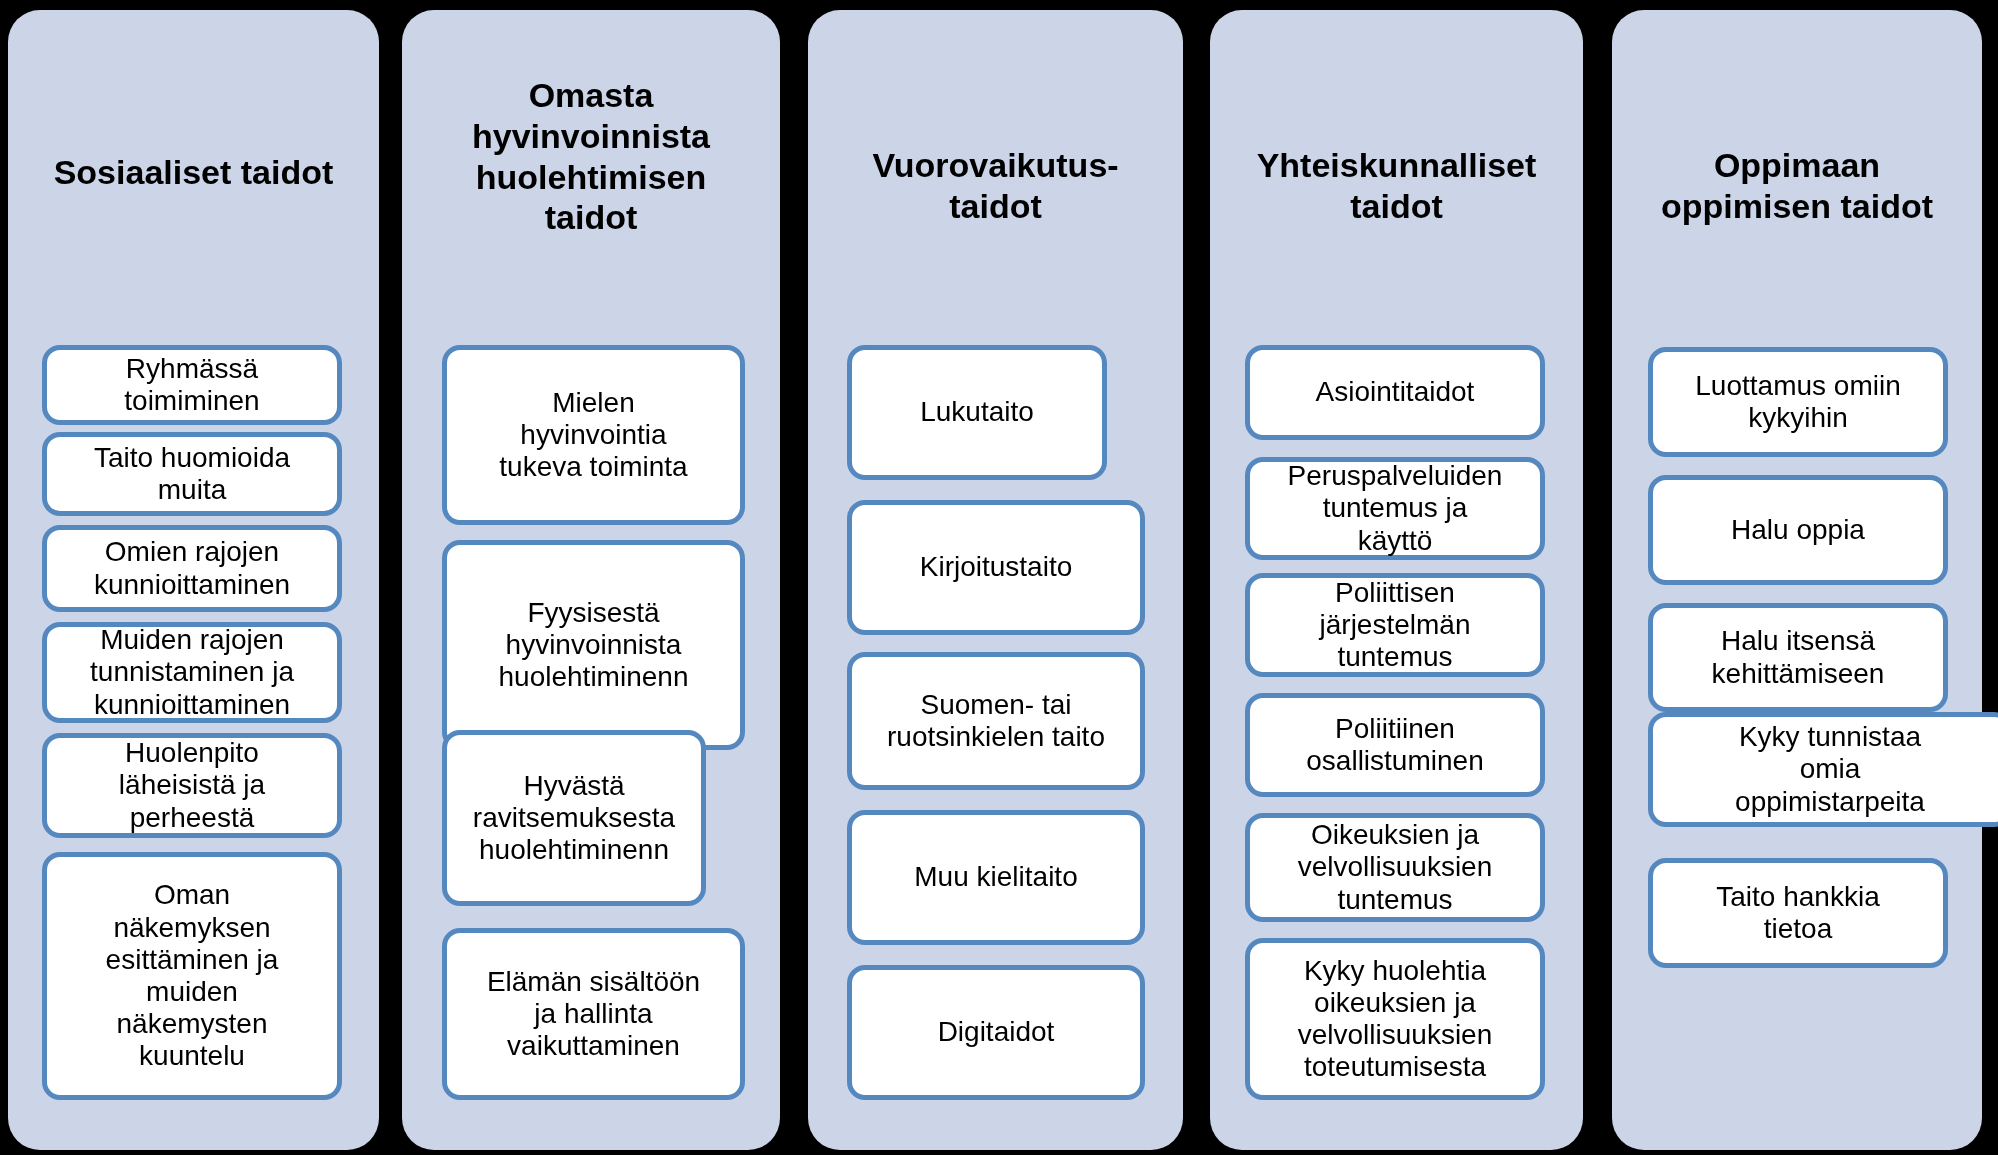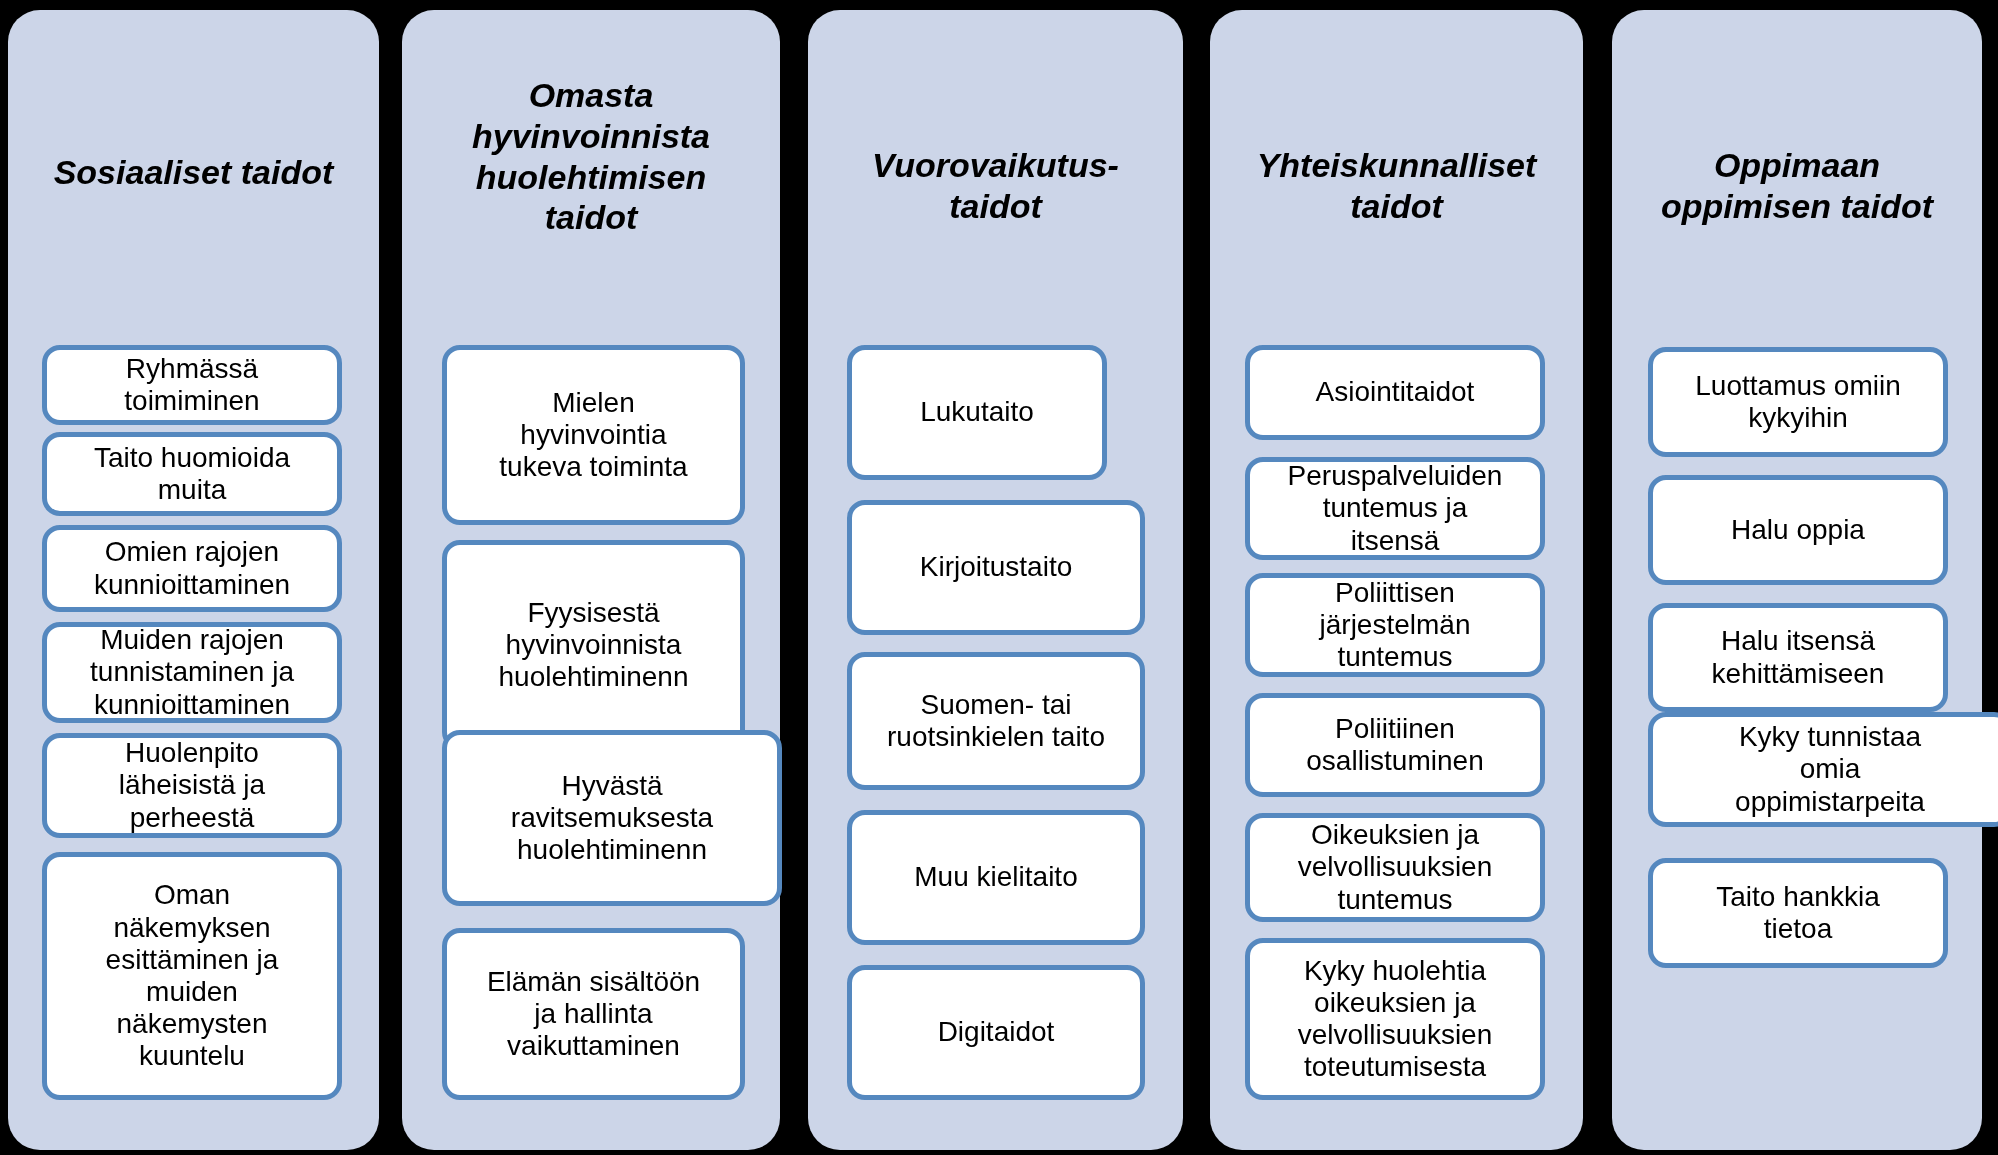--- a/index.html
+++ b/index.html
@@ -18,21 +18,20 @@
   }
   .col-title{
     position:absolute;
     left:0;right:0;
     text-align:center;
     font-weight:bold;
     font-size:34px;
     line-height:1.2;
     color:#000;
     white-space:pre-line;
-    font-style:italic;
   }
   .box{
     position:absolute;
     background:#ffffff;
     border:5px solid #5588bf;
     border-radius:18px;
     box-sizing:border-box;
     display:flex;
     align-items:center;
     justify-content:center;
@@ -95,21 +94,21 @@
     <div class="box" style="left:40px;width:303px;top:335px;height:180px">
       <span class="box-label">Mielen
 hyvinvointia
 tukeva toiminta</span>
     </div>
     <div class="box" style="left:40px;width:303px;top:530px;height:210px">
       <span class="box-label">Fyysisestä
 hyvinvoinnista
 huolehtiminenn</span>
     </div>
-    <div class="box" style="left:40px;width:340px;top:720px;height:176px">
+    <div class="box" style="left:40px;width:264px;top:720px;height:176px">
       <span class="box-label">Hyvästä
 ravitsemuksesta
 huolehtiminenn</span>
     </div>
     <div class="box" style="left:40px;width:303px;top:918px;height:172px">
       <span class="box-label">Elämän sisältöön
 ja hallinta
 vaikuttaminen</span>
     </div>
   </div>
@@ -137,21 +136,21 @@
 
   <div class="column" style="left:1210px;width:373px">
     <div class="col-title" style="top:135px">Yhteiskunnalliset
 taidot</div>
     <div class="box" style="left:35px;width:300px;top:335px;height:95px">
       <span class="box-label">Asiointitaidot</span>
     </div>
     <div class="box" style="left:35px;width:300px;top:447px;height:103px">
       <span class="box-label">Peruspalveluiden
 tuntemus ja
-itsensä</span>
+käyttö</span>
     </div>
     <div class="box" style="left:35px;width:300px;top:563px;height:104px">
       <span class="box-label">Poliittisen
 järjestelmän
 tuntemus</span>
     </div>
     <div class="box" style="left:35px;width:300px;top:683px;height:104px">
       <span class="box-label">Poliitiinen
 osallistuminen</span>
     </div>

